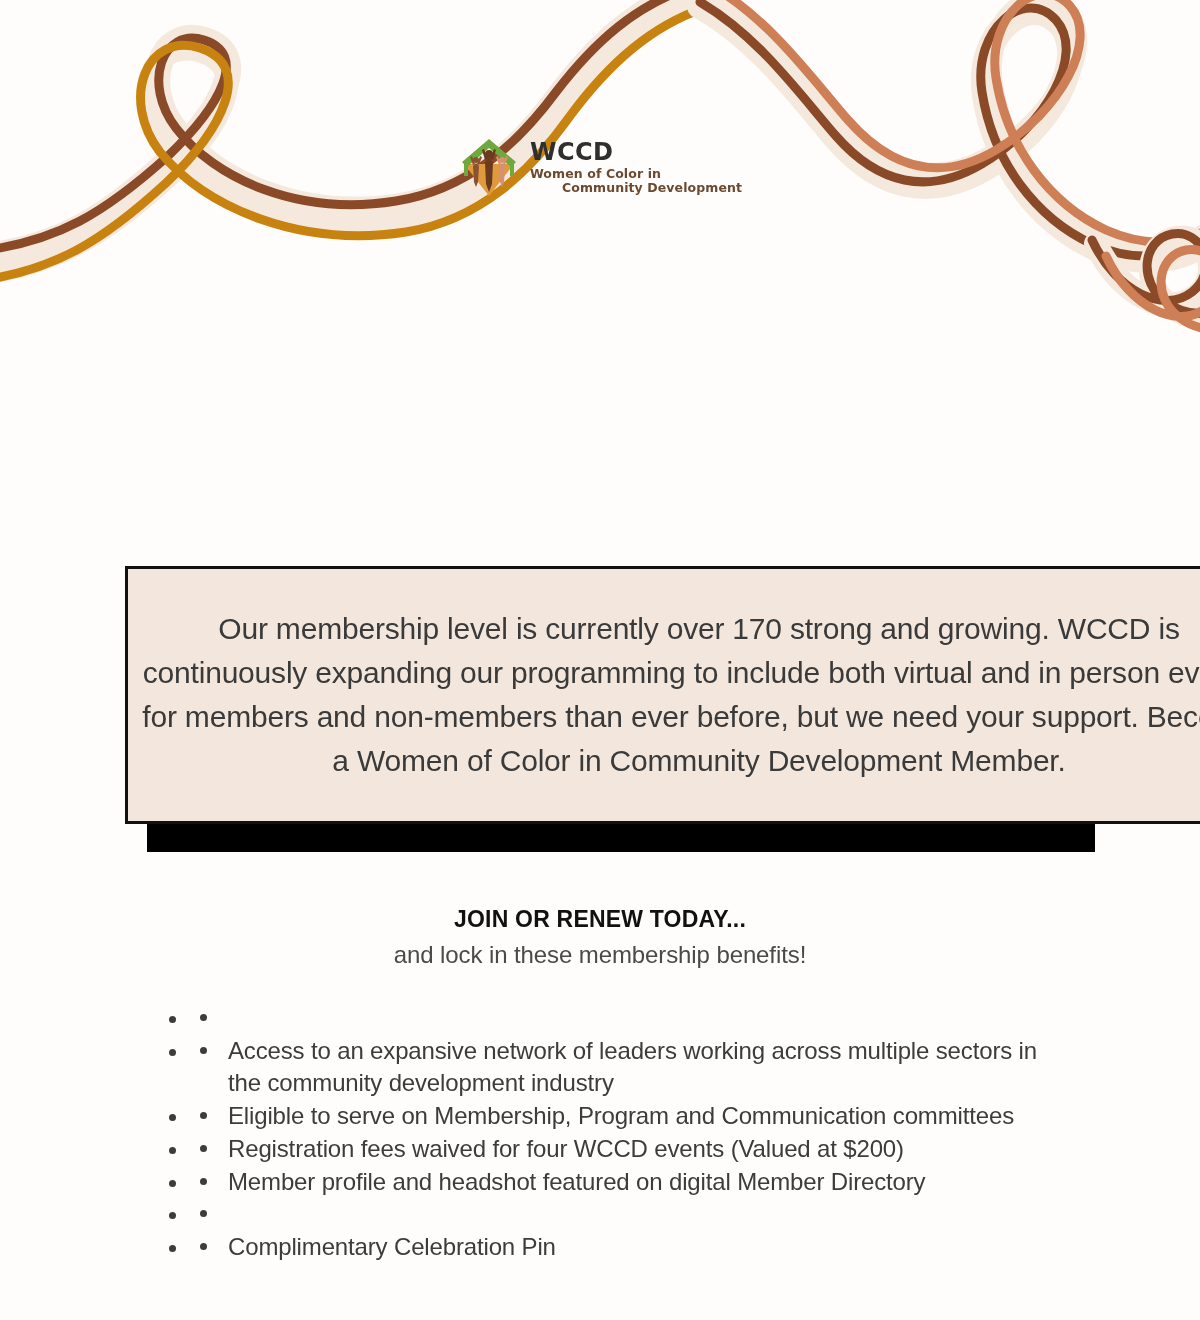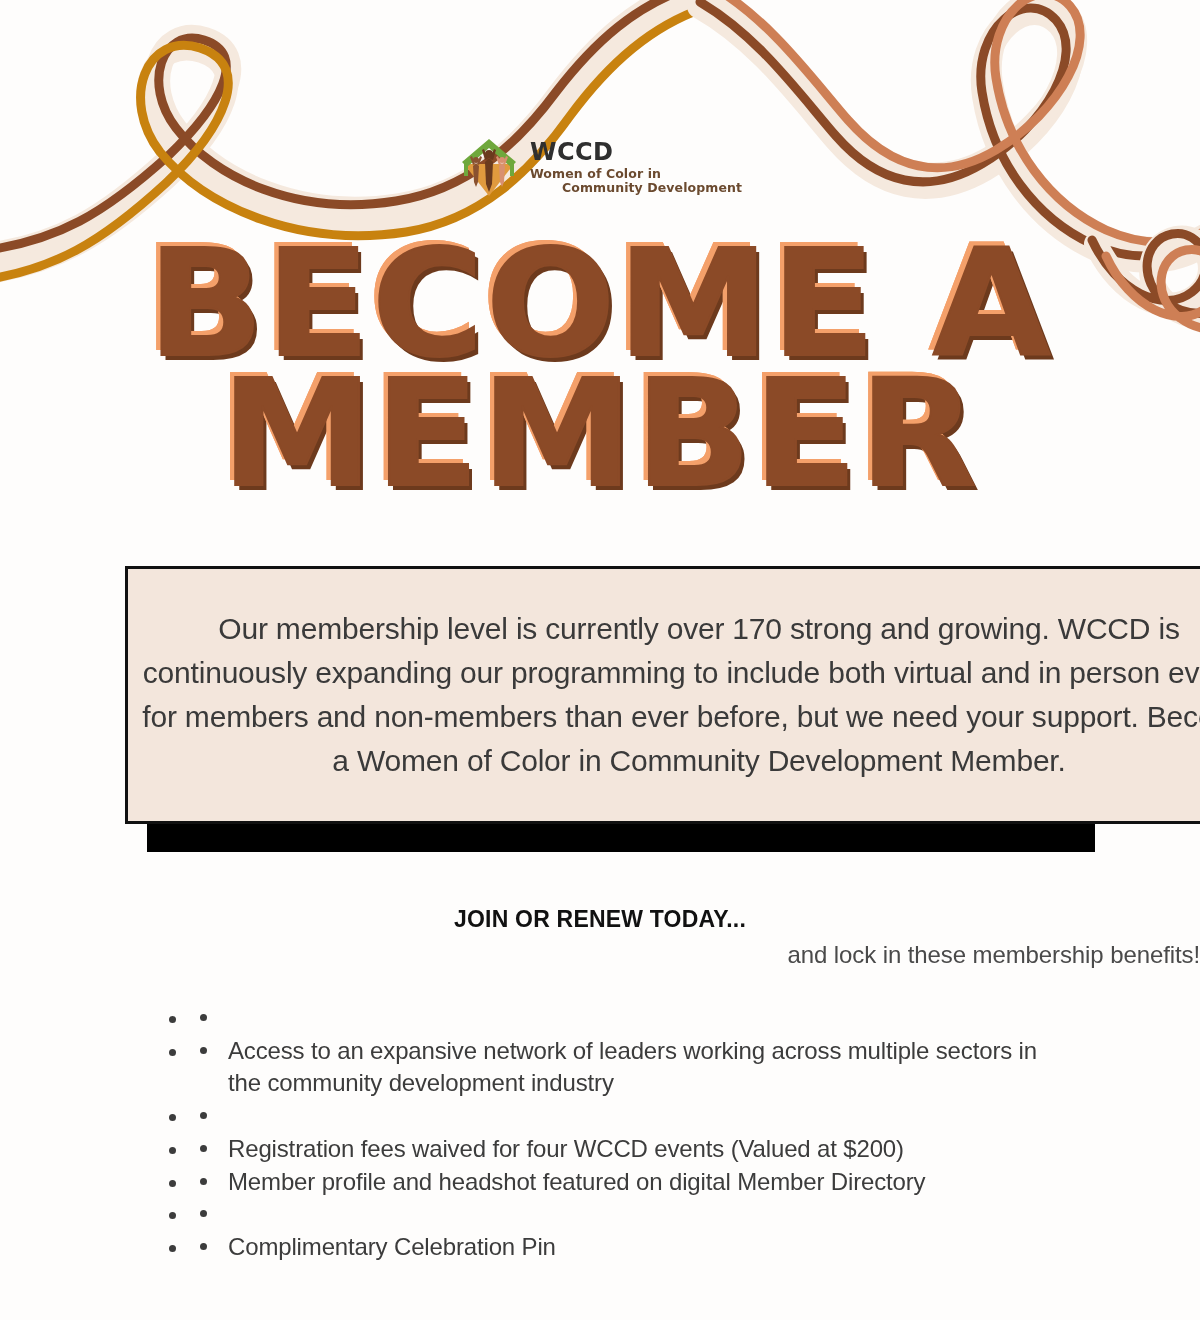--- a/index.html
+++ b/index.html
@@ -152,21 +152,20 @@
     font-weight: bold;
     color: #111111;
     letter-spacing: 0.2px;
   }
   .join-sub {
     margin-top: 8px;
     font-family: "Liberation Sans", sans-serif;
     font-size: 24px;
     color: #4a4a4a;
     letter-spacing: -0.1px;
-    text-align: right;
   }
 
   
   .benefits {
     position: absolute;
     top: 1002px;
     left: 190px;
     width: 880px;
     z-index: 4;
   }
@@ -255,40 +254,36 @@
       <path d="M 38,21 L 41,29 L 43,28 L 40,20 Z" fill="#D99070"></path>
       <path d="M 50,21 L 47,29 L 45,28 L 48,20 Z" fill="#D99070"></path>
     </svg>
     <div class="logo-text">
       <div class="logo-acronym">WCCD</div>
       <div class="logo-tagline1">Women of Color in</div>
       <div class="logo-tagline2">Community Development</div>
     </div>
   </div>
 
-  <div class="headline">
-    <span class="headline-line l1">BECOME A</span>
-    <span class="headline-line l2">MEMBER</span>
-  </div>
 
   <div class="statement-wrap">
     <div class="statement-shadow"></div>
     <div class="statement-box">
       <p class="statement-text">Our membership level is currently over 170 strong and growing. WCCD is continuously expanding our programming to include both virtual and in person events for members and non-members than ever before, but we need your support. Become a Women of Color in Community Development Member.</p>
     </div>
   </div>
 
   <div class="join-block">
     <div class="join-title">JOIN OR RENEW TODAY...</div>
     <div class="join-sub">and lock in these membership benefits!</div>
   </div>
 
   <ul class="benefits" id="benefits-list">
   <li class="benefit-item"><span class="dot"></span></li>
       <li class="benefit-item"><span class="dot"></span><span>Access to an expansive network of leaders working across multiple sectors in the community development industry</span></li>
-      <li class="benefit-item"><span class="dot"></span></li>
+      <li class="benefit-item"><span class="dot"></span><span>Eligible to serve on Membership, Program and Communication committees</span></li>
       <li class="benefit-item"><span class="dot"></span><span>Registration fees waived for four WCCD events (Valued at $200)</span></li>
       <li class="benefit-item"><span class="dot"></span><span>Member profile and headshot featured on digital Member Directory</span></li>
       <li class="benefit-item"><span class="dot"></span></li>
       <li class="benefit-item"><span class="dot"></span><span>Complimentary Celebration Pin</span></li>
     </ul>
 
 </div>
 
 </body></html>

